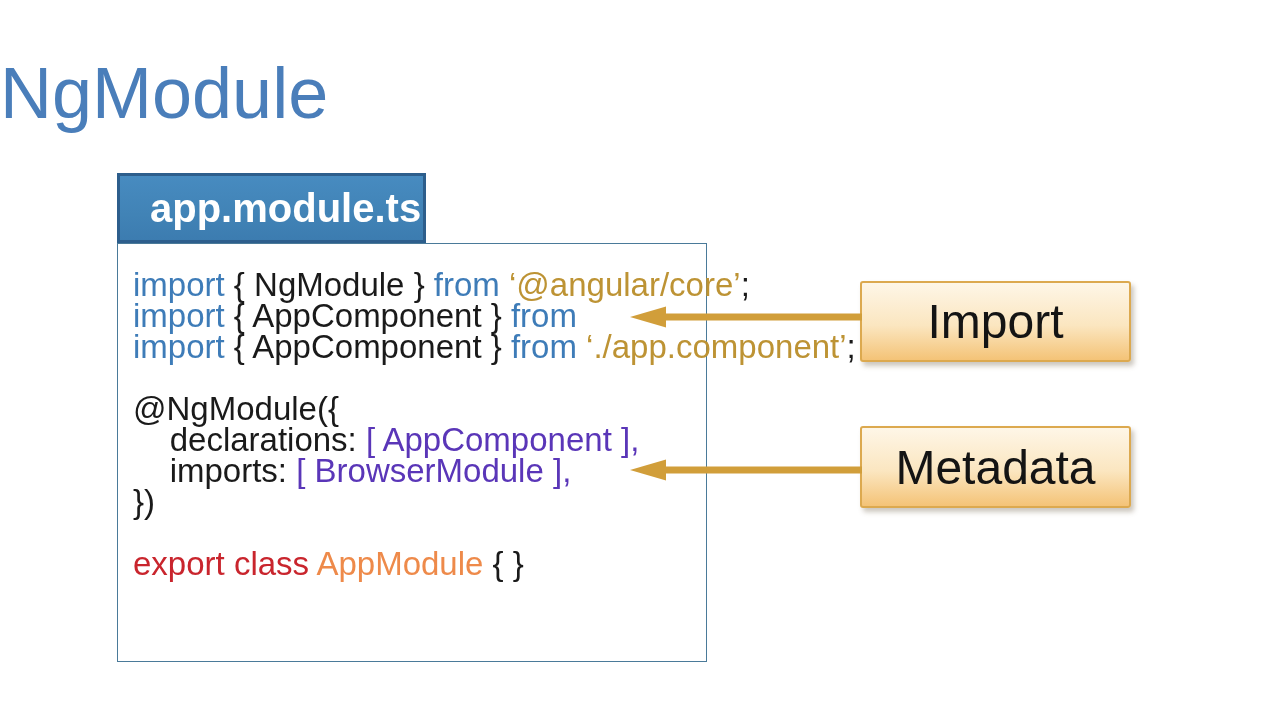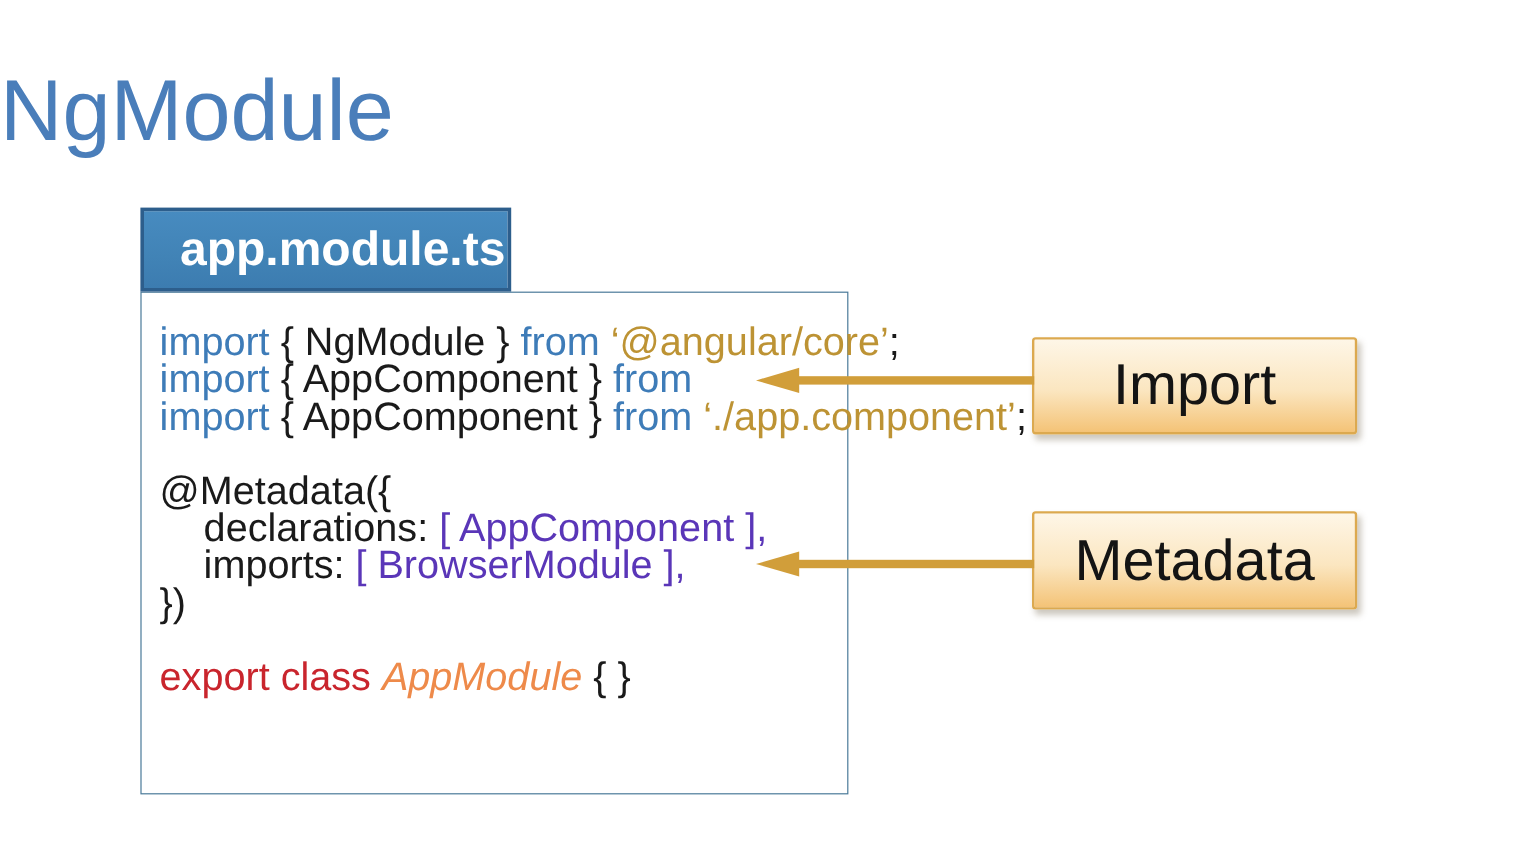--- a/index.html
+++ b/index.html
@@ -63,21 +63,21 @@
     font-size: 33px;
     line-height: 31px;
     white-space: pre;
     color: var(--plain, #1A1A1A);
   }
   .tok-kw  { color: var(--keyword, #3E7CB8); }
   .tok-str { color: var(--string, #BD9334); }
   .tok-pl  { color: var(--plain, #1A1A1A); }
   .tok-arr { color: var(--array, #5A36B8); }
   .tok-exp { color: var(--export, #C9252D); margin-top: 28px; }
-  .tok-cls { color: var(--classname, #EE8A4A); font-style: italic; }
+  .tok-cls { color: var(--classname, #EE8A4A); }
 
   .callout {
     position: absolute;
     left: 860px;
     width: 271px;
     box-sizing: border-box;
     background: linear-gradient(180deg, var(--callout-grad-top, #FEF6E7) 0%, #FBE6C0 55%, var(--callout-grad-bottom, #F4C377) 100%);
     border: 2px solid var(--callout-border, #DCA94F);
     border-radius: 3px;
     box-shadow: 3px 4px 5px rgba(110, 95, 70, 0.35);
@@ -114,21 +114,21 @@
   <div class="file-tab">
     <span class="file-tab-label">app.module.ts</span>
   </div>
 
   <div class="code-panel">
     <div class="code-block">
         <div class="code-line"><span class="tok-kw">import </span><span class="tok-pl">{ NgModule } </span><span class="tok-kw">from </span><span class="tok-str">‘@angular/core’</span><span class="tok-pl">;</span></div>
         <div class="code-line"><span class="tok-kw">import </span><span class="tok-pl">{ AppComponent } </span><span class="tok-kw">from</span></div>
         <div class="code-line"><span class="tok-kw">import </span><span class="tok-pl">{ AppComponent } </span><span class="tok-kw">from </span><span class="tok-str">‘./app.component’</span><span class="tok-pl">;</span></div>
         <div class="code-line">&nbsp;</div>
-        <div class="code-line"><span class="tok-pl">@Metadata({</span></div>
+        <div class="code-line"><span class="tok-pl">@NgModule({</span></div>
         <div class="code-line"><span class="tok-pl">    declarations: </span><span class="tok-arr">[ AppComponent ],</span></div>
         <div class="code-line"><span class="tok-pl">    imports: </span><span class="tok-arr">[ BrowserModule ],</span></div>
         <div class="code-line"><span class="tok-pl">})</span></div>
         <div class="code-line">&nbsp;</div>
         <div class="code-line"><span class="tok-exp">export class </span><span class="tok-cls">AppModule </span><span class="tok-pl">{ }</span></div>
       </div>
   </div>
 
   <svg class="arrow arrow-import" viewBox="0 0 232 28" xmlns="http://www.w3.org/2000/svg" aria-hidden="true">
     <rect class="arrow-shape" x="28" y="10.5" width="204" height="7"></rect>

